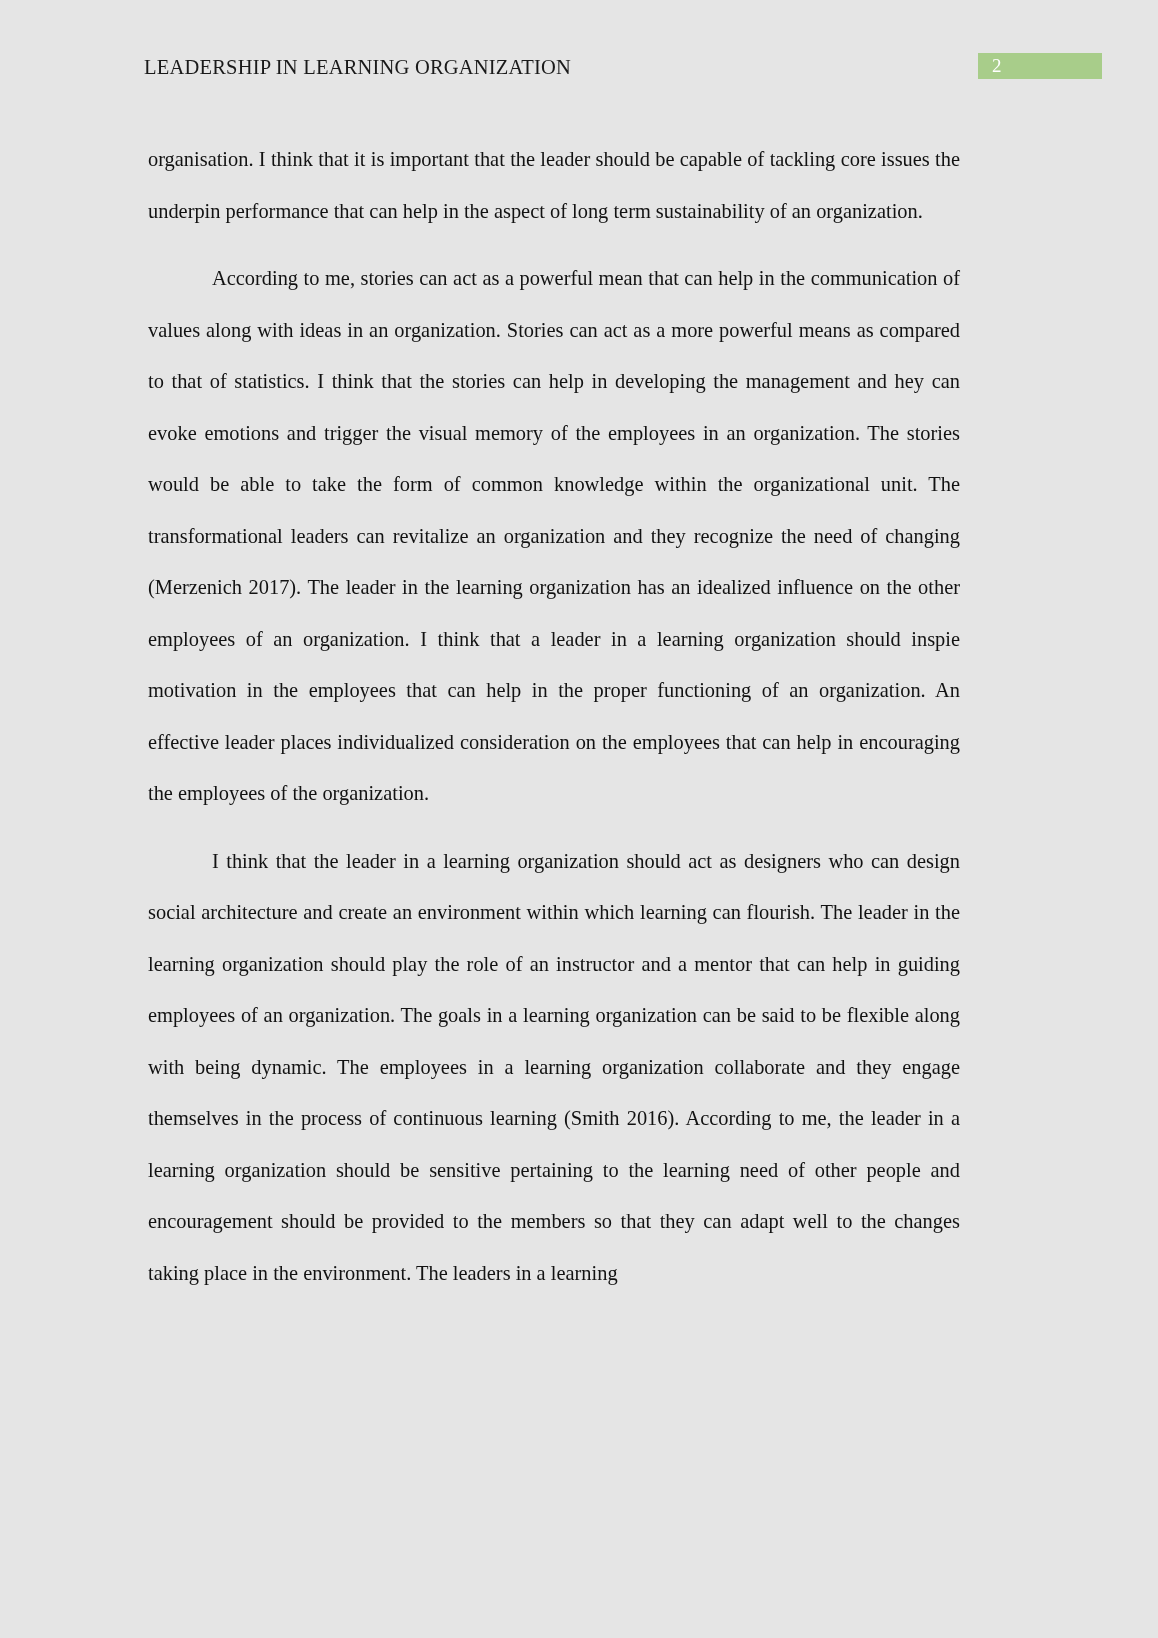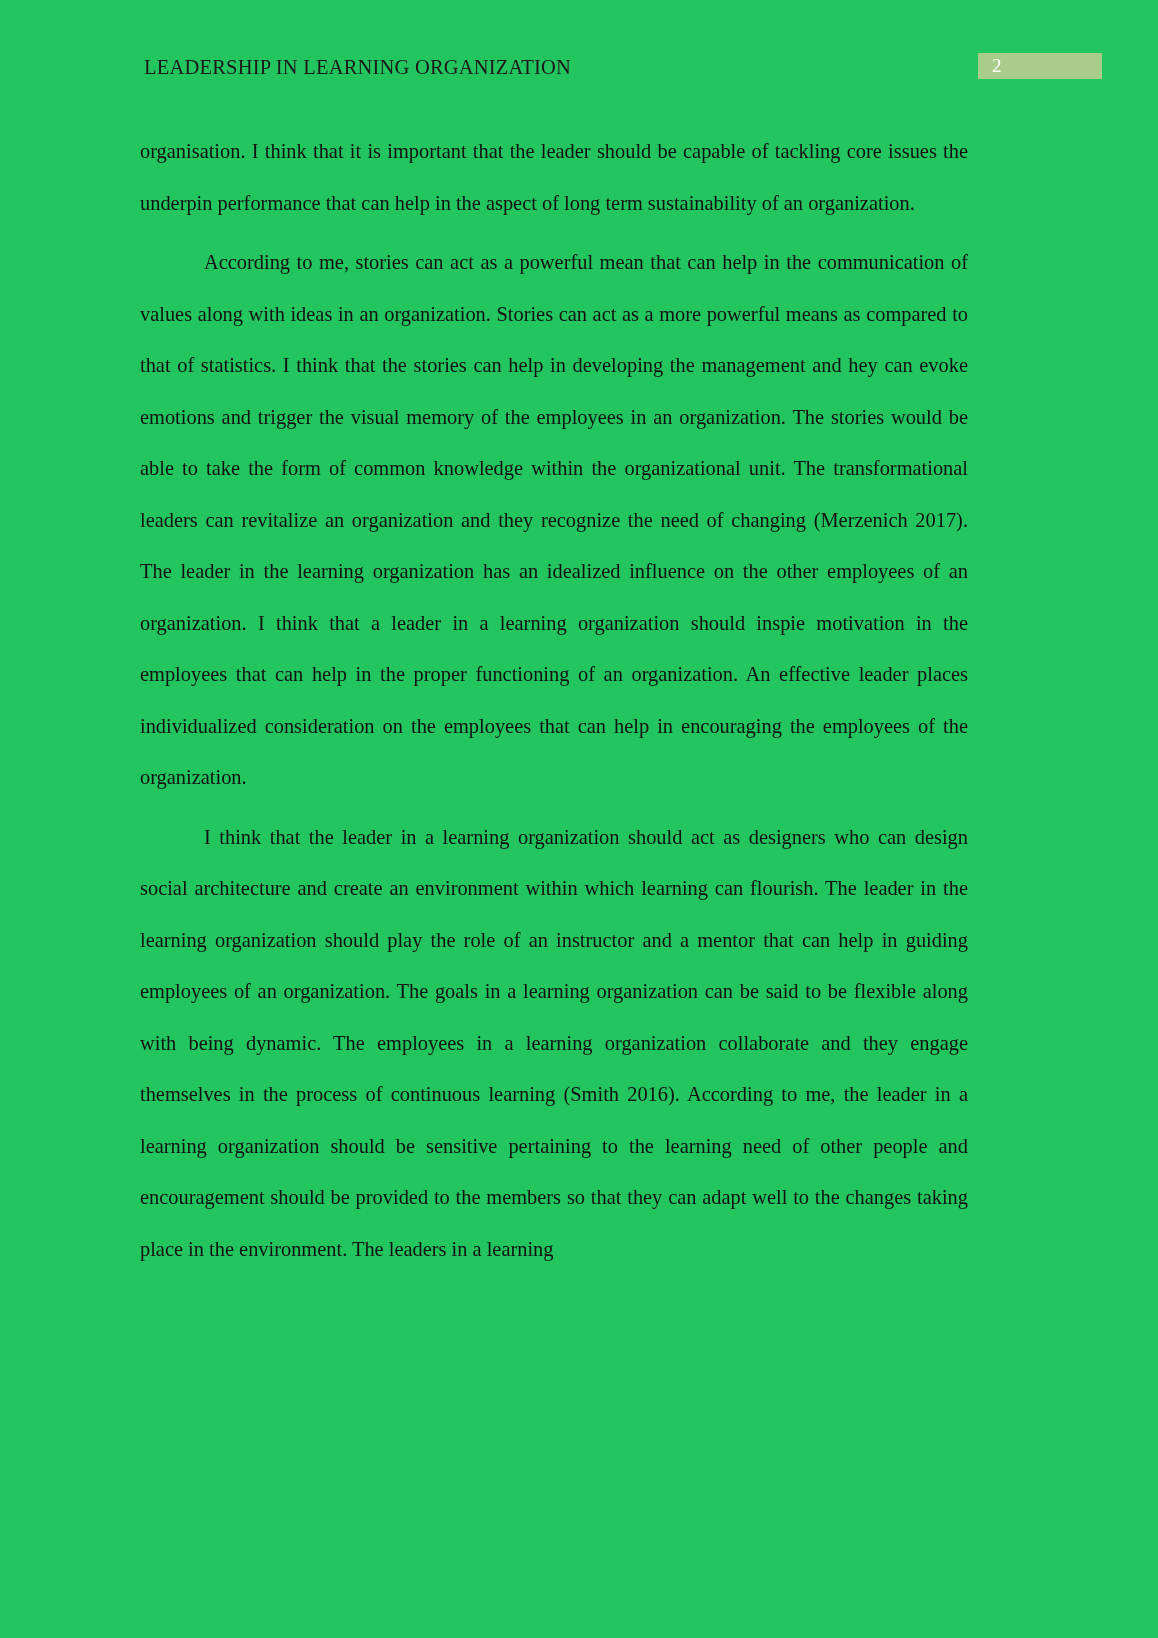--- a/index.html
+++ b/index.html
@@ -13,21 +13,21 @@
     font-family: "Liberation Serif", "DejaVu Serif", serif;
     color: #000000;
     position: relative;
     overflow: hidden;
   }
 
   .page {
     position: relative;
     width: 1158px;
     height: 1638px;
-    background: #22c55e;
+    background: #e5e5e5;
     box-sizing: border-box;
   }
 
   
   .header-band {
     position: absolute;
     left: 0;
     top: 52px;
     width: 1158px;
     height: 30px;
@@ -65,21 +65,21 @@
 
   
   .body-text {
     position: absolute;
     left: 132px;
     top: 118px;
     width: 844px;
   }
 
   p.para {
-    margin: 8px;
+    margin: 16px;
     padding: 0;
     text-align: justify;
     text-justify: inter-word;
     font-size: 20.4px;
     line-height: 51.5px;
     color: #121212;
     -webkit-hyphens: none;
     hyphens: none;
   }
 

